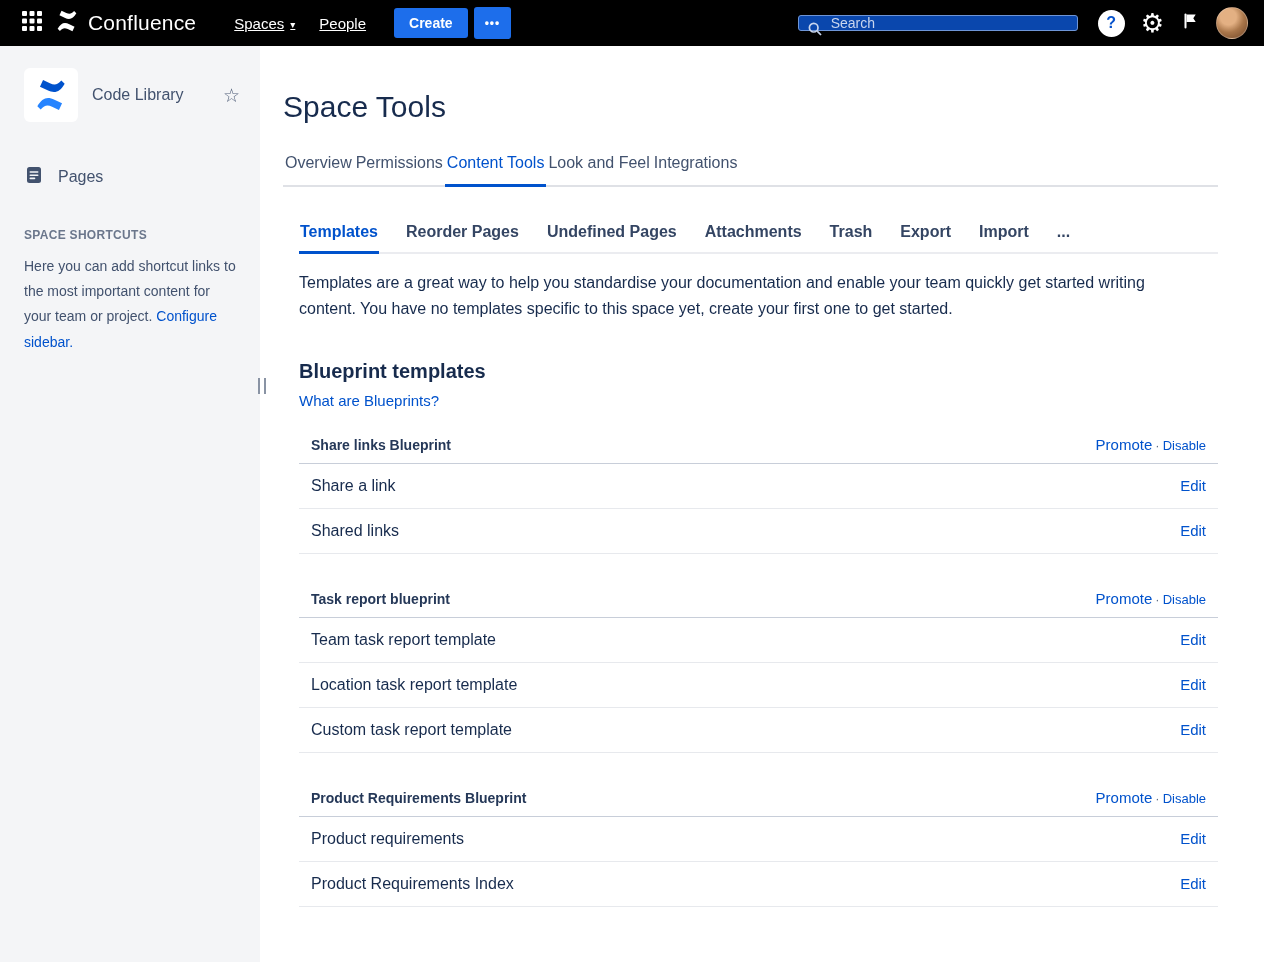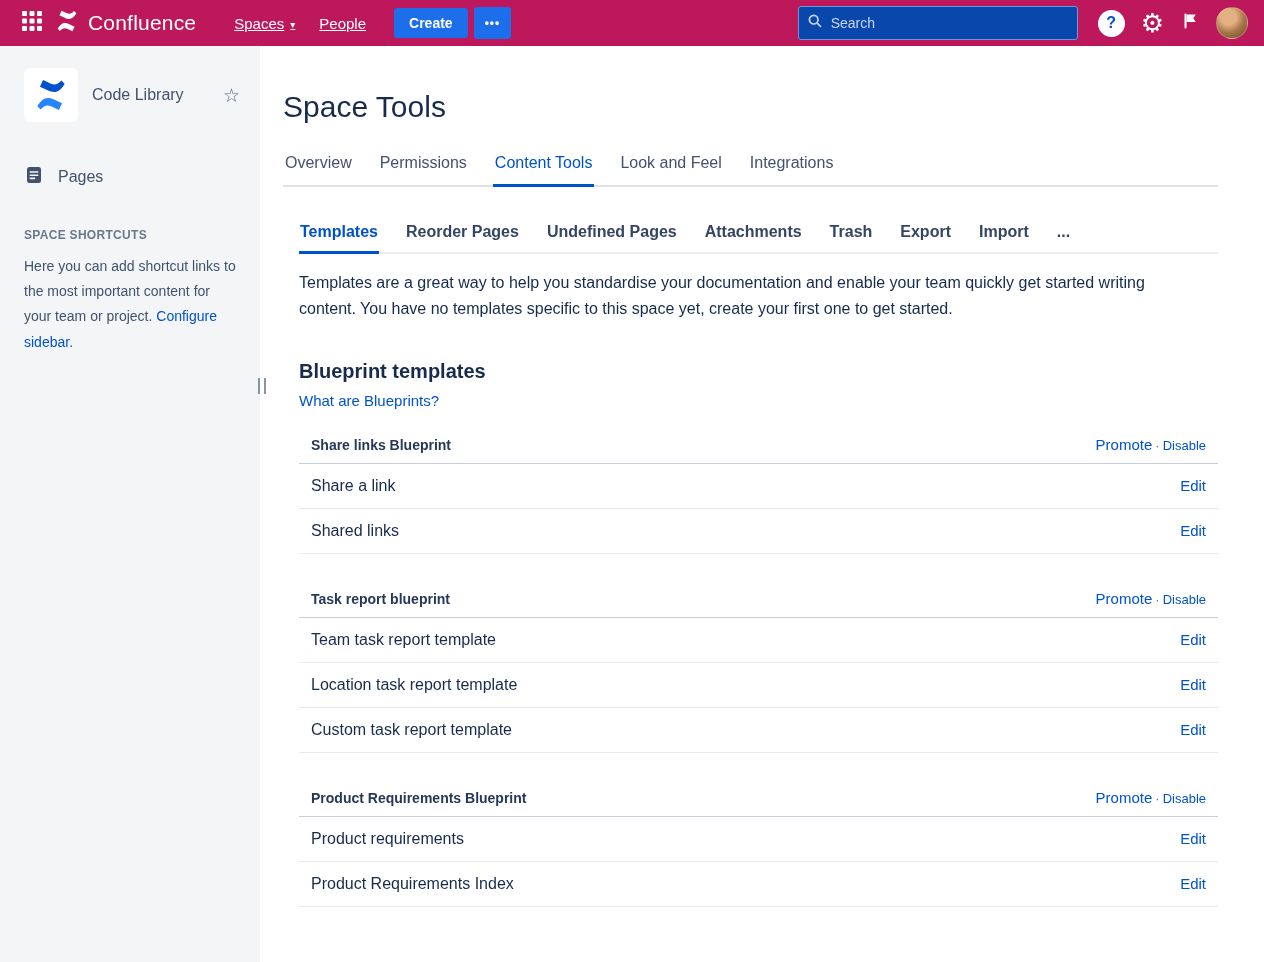--- a/index.html
+++ b/index.html
@@ -5,39 +5,39 @@
   * { box-sizing: border-box; margin: 0; padding: 0; }
   html,body { width:1264px; height:962px; }
   body {
     font-family: "Liberation Sans", sans-serif;
     background:#fff; color:#172B4D; overflow:hidden;
   }
   .page { width:1264px; height:962px; display:flex; flex-direction:column; overflow:hidden; position:relative; }
 
   
   .topnav {
-    height:46px; flex-shrink:0; background:#be185d;
+    height:46px; flex-shrink:0; background:#000000;
     display:flex; align-items:center; padding:0 16px; gap:0;
   }
   .appswitcher { width:32px; height:32px; border-radius:3px; display:flex; align-items:center; justify-content:center; cursor:pointer; }
   .brand { display:flex; align-items:center; gap:8px; margin-left:6px; margin-right:26px; cursor:pointer; }
   .brand-text { color:#fff; font-size:21px; font-weight:500; letter-spacing:0.2px; }
   .nav-item { color:#fff; font-size:15px; padding:6px 12px; border-radius:3px; cursor:pointer; display:flex; align-items:center; gap:6px;text-decoration:underline; }
   .chevron { font-size:10px; color:#fff; transform:translateY(1px); }
   .create-btn {
     margin-left:16px; background:#1D6EEB; color:#fff; border:none; border-radius:3px;
     font-family:inherit; font-size:14px; font-weight:700; padding:7px 15px; cursor:pointer;
   }
   .more-btn {
     margin-left:6px; background:#1D6EEB; color:#fff; border:none; border-radius:3px;
     font-family:inherit; font-size:12px; font-weight:700; padding:9px 11px; letter-spacing:1px; cursor:pointer;
   }
   .search-wrap { margin-left:auto; position:relative; width:280px; }
   .search-input {
-    width:280px; height:34px; background:#0A47AD; border:1px solid #6E95D6; border-radius:3px;
+    width:280px; height:16px; background:#0A47AD; border:1px solid #6E95D6; border-radius:3px;
     color:#fff; font-family:inherit; font-size:14px; padding:0 10px 0 32px; outline:none;
   }
   .search-input::placeholder { color:#C9D6EE; }
   .search-icon { position:absolute; left:9px; top:7px; }
   .topnav-right { display:flex; align-items:center; gap:16px; margin-left:20px; }
   .help-btn {
     width:27px; height:27px; border-radius:50%; background:#fff; color:#0652CC;
     font-weight:700; font-size:16px; display:flex; align-items:center; justify-content:center; cursor:pointer;
   }
   .gear-btn { color:#fff; font-size:26px; line-height:1; cursor:pointer; }
@@ -64,21 +64,21 @@
   .shortcuts-text a { color:#0052CC; text-decoration:none; cursor:pointer; }
 
   .resize-handle {
     position:absolute; left:258px; top:332px; width:8px; height:16px;
     border-left:2px solid #8993A4; border-right:2px solid #8993A4; cursor:col-resize;
   }
 
   
   .main { flex:1; background:#fff; padding:26px 46px 0 23px; overflow:hidden; }
   .page-title { font-size:30px; font-weight:500; color:#172B4D; margin-top:18px; }
-  .main-tabs { display:flex; gap:24px; border-bottom:2px solid #DFE1E6; margin-top:30px; }
+  .main-tabs { display:flex; border-bottom:2px solid #DFE1E6; margin-top:30px; }
   .main-tab { font-size:16px; color:#42526E; padding:0 2px 13px; position:relative; cursor:pointer; }
   .main-tab.active { color:#0052CC; font-weight:400; }
   .main-tab.active::after { content:""; position:absolute; left:0; right:0; bottom:-2px; height:3px; background:#0052CC; }
 
   .content-inner { margin-left:16px; }
   .subtabs { margin-top:36px; display:flex; gap:26px; border-bottom:2px solid #EBECF0; align-items:baseline; }
   .subtab { font-size:16px; font-weight:600; color:#344563; padding:0 1px 11px; position:relative; cursor:pointer; }
   .subtab.active { color:#0052CC;text-align:center; }
   .subtab.active::after { content:""; position:absolute; left:0; right:0; bottom:-2px; height:3px; background:#0052CC; }
 

